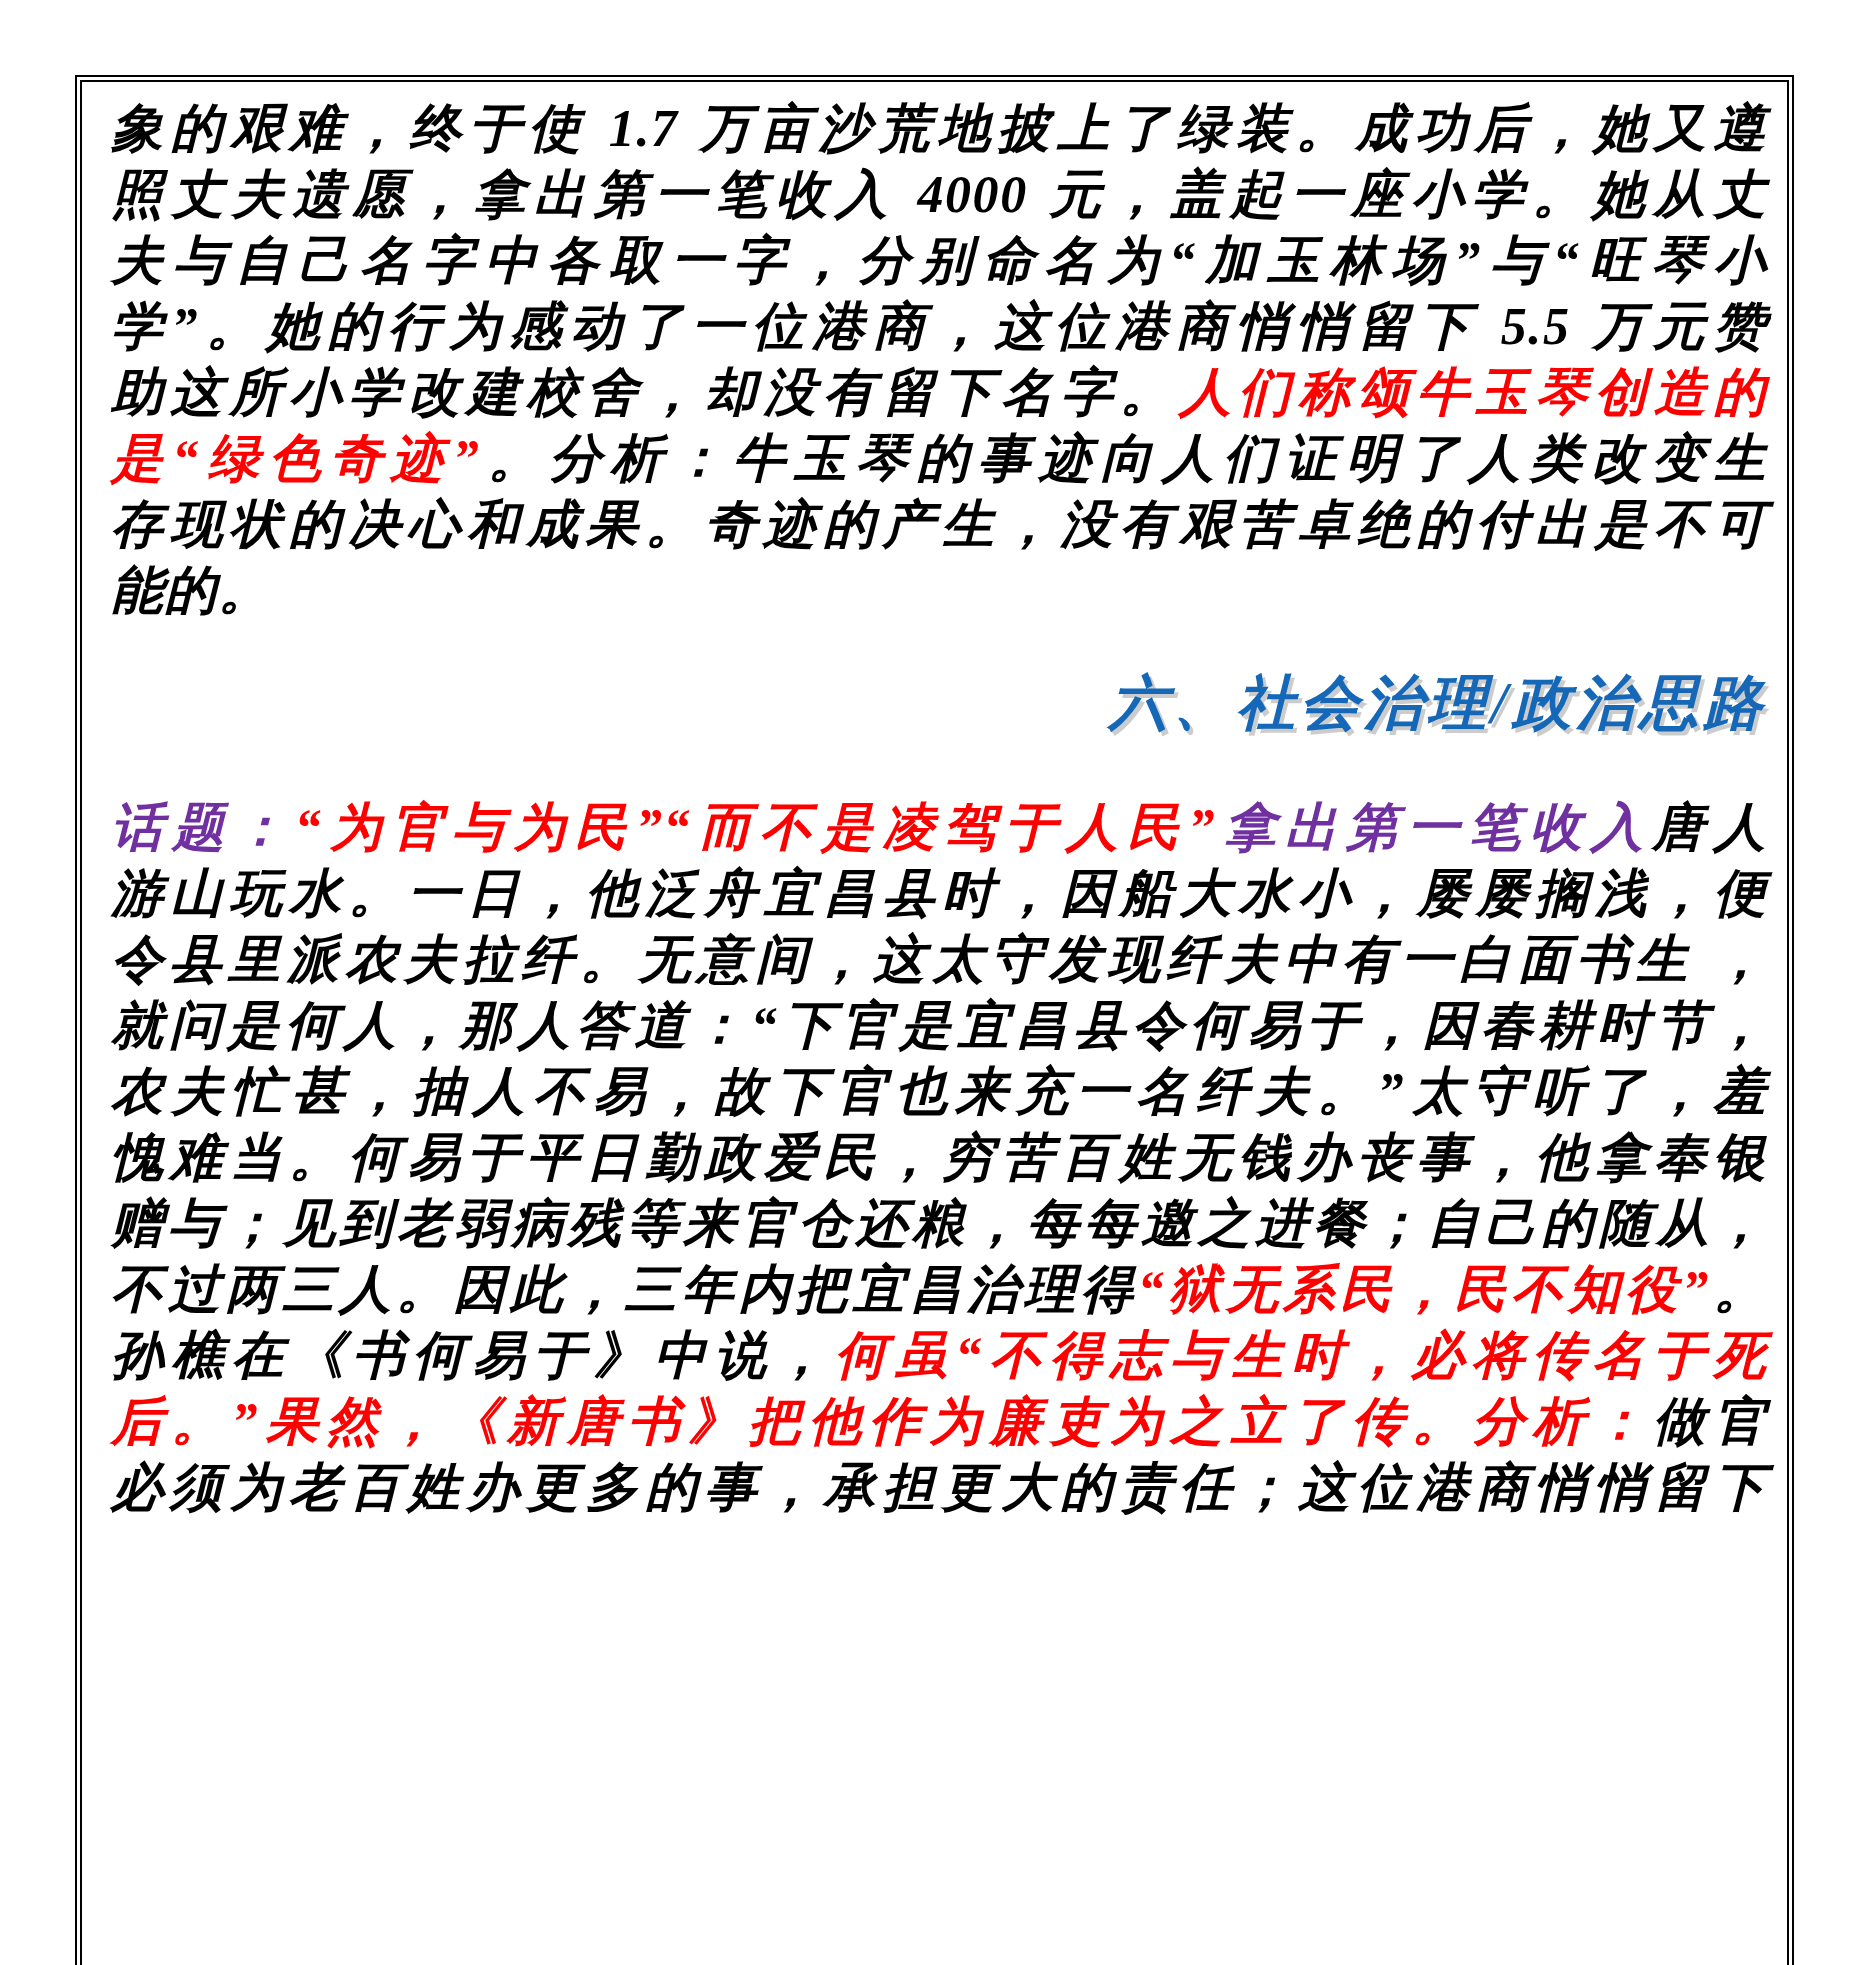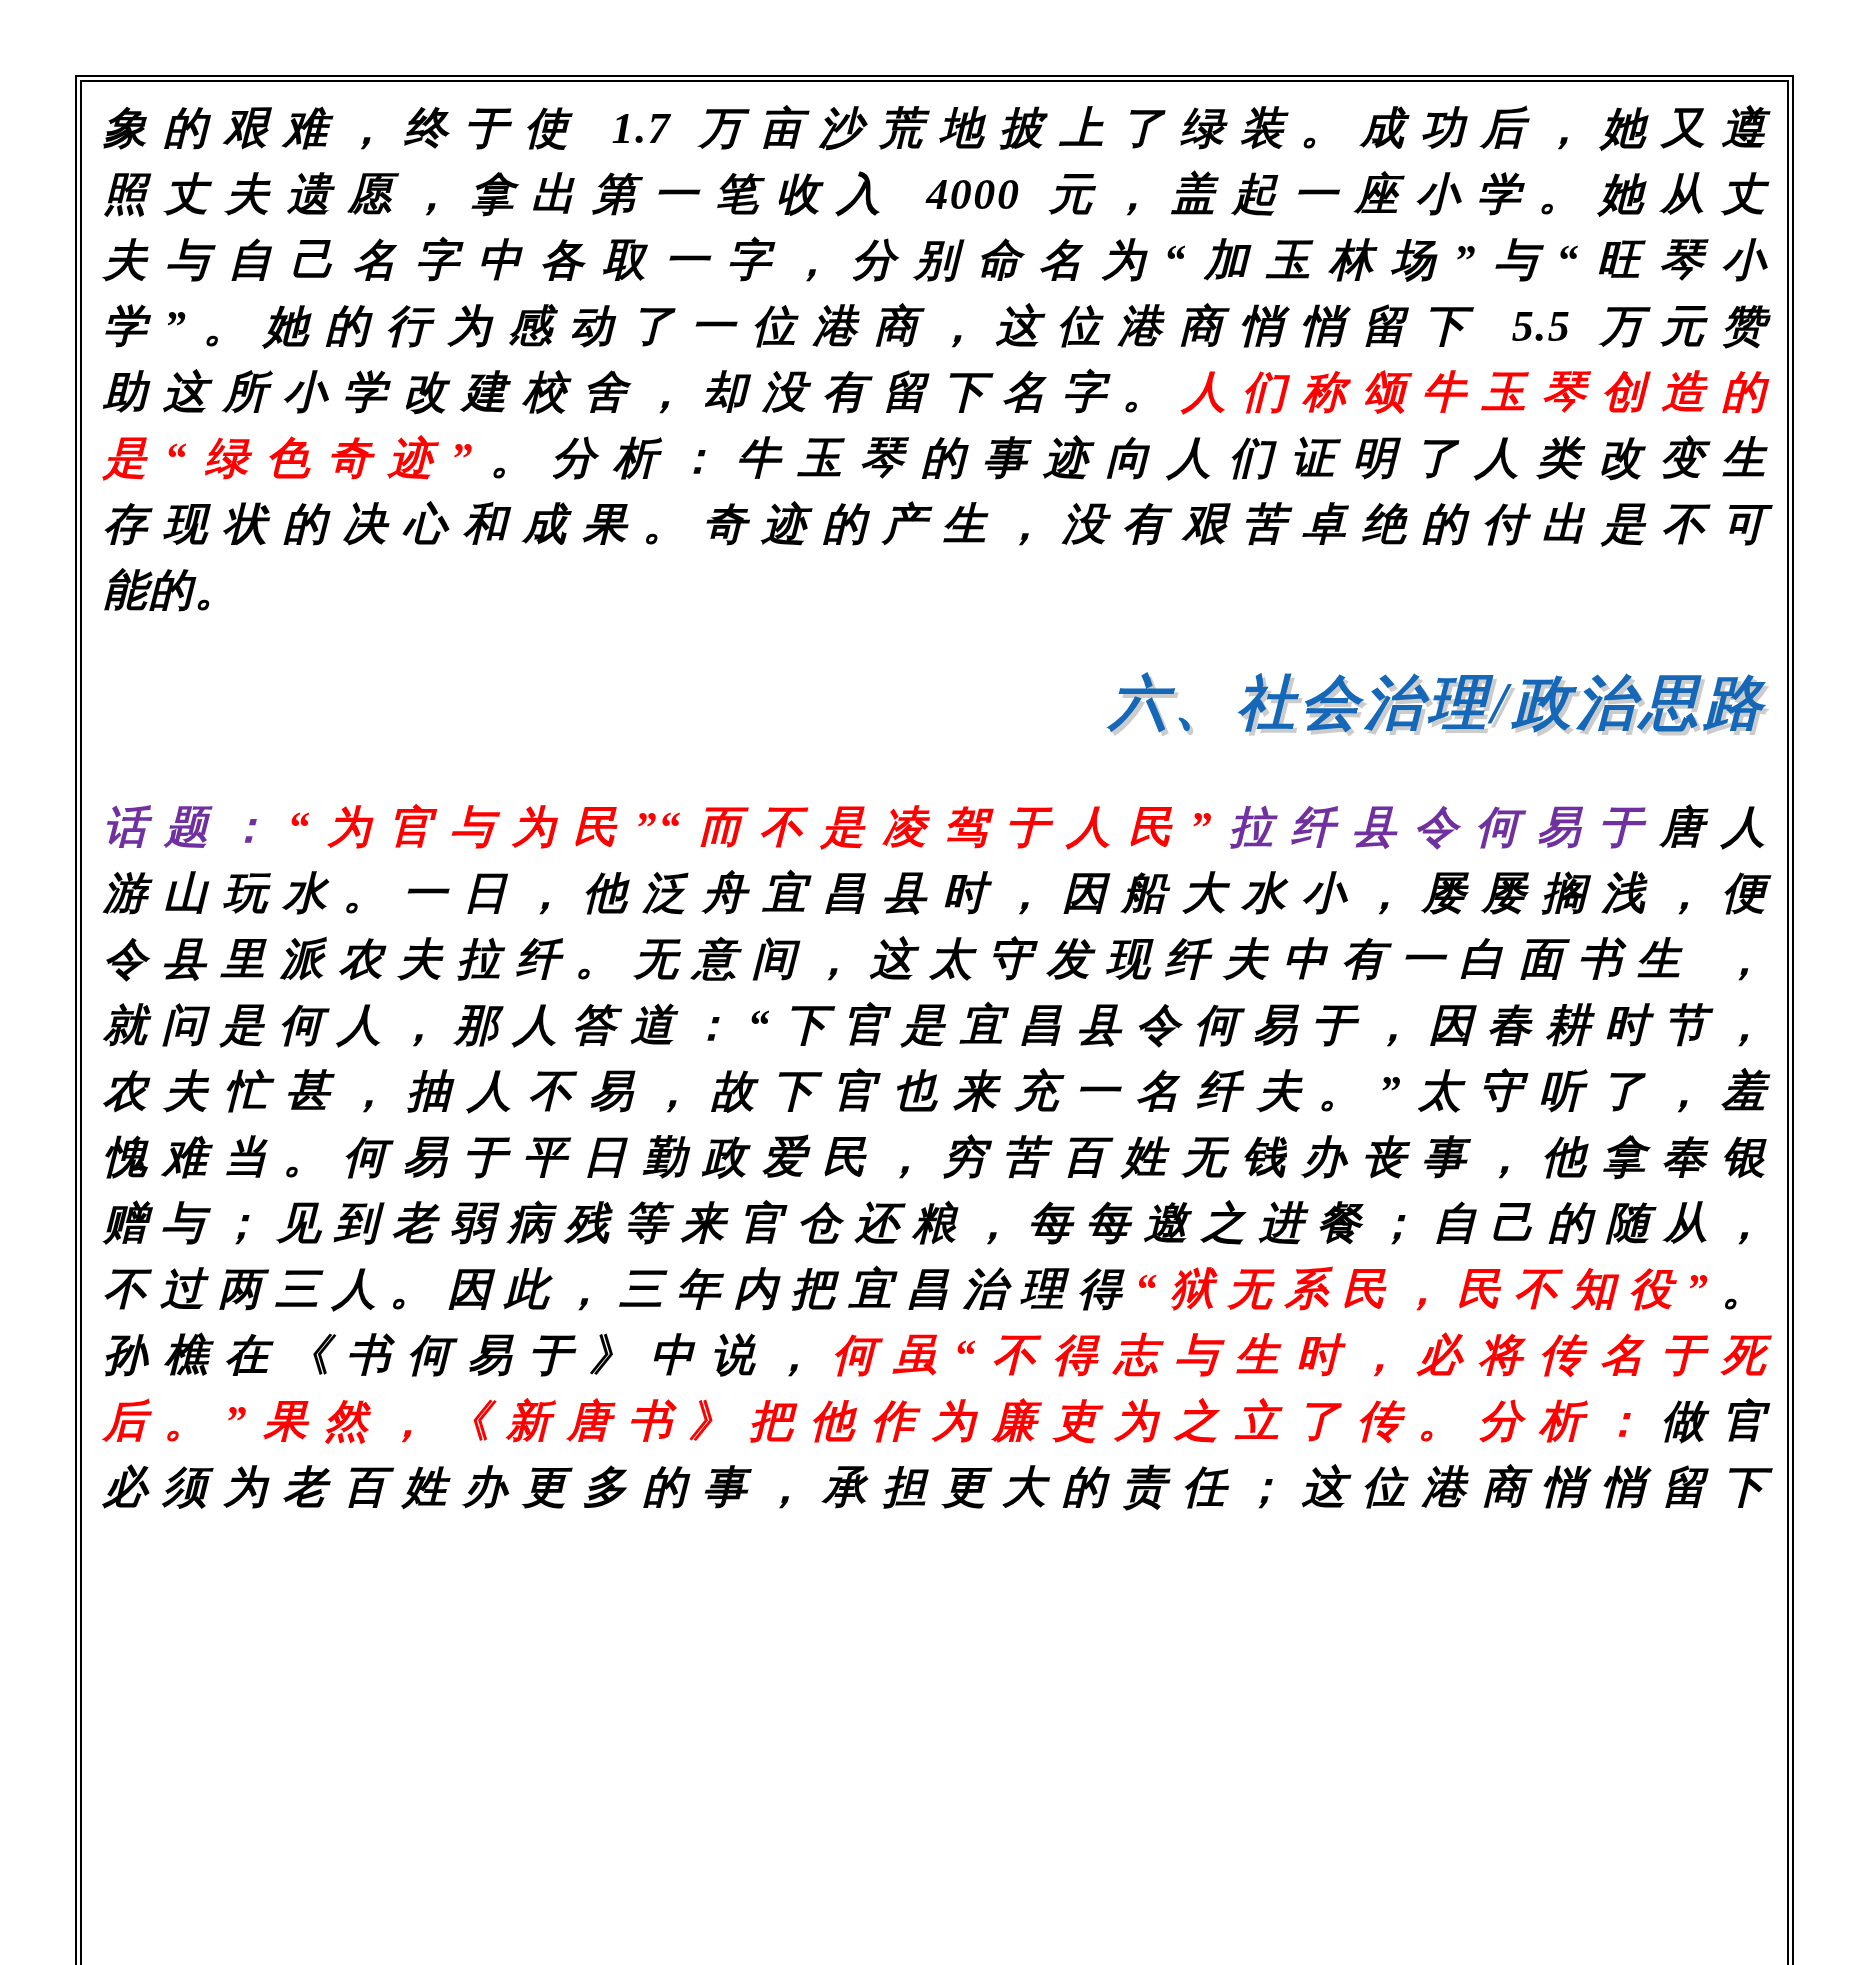--- a/index.html
+++ b/index.html
@@ -42,25 +42,26 @@
     top: 96px;
     width: 1664px;
     height: 2449px;
   }
 
   
   .body-line {
     font-family: "Liberation Serif", "DejaVu Serif", serif;
     font-style: italic;
     font-weight: 600;
-    font-size: 44px;
+    font-size: 52px;
     line-height: 66px;
     letter-spacing: 1.6px;
     color: #000000;
     white-space: nowrap;
+    margin-left: 8px;
     -webkit-font-smoothing: none;
   }
   .body-line.justify {
     white-space: normal;
     text-align: justify;
     text-align-last: justify;
   }
   .red  { color: #FF0000; }
   .blk  { color: #000000; }
   .pur  { color: #7030A0; }
@@ -119,21 +120,21 @@
   </div>
 
   <div class="spacer-md"></div>
 
   <div class="section-heading">六、社会治理/政治思路</div>
 
   <div class="spacer-lg"></div>
 
   <div>
     <div class="body-line justify">
-      <span class="pur">话题：</span><span class="red">“为官与为民”“而不是凌驾于人民”</span><span class="pur">拉纤县令何易于</span><span class="blk">唐人</span>
+      <span class="pur">话题：</span><span class="red">“为官与为民”“而不是凌驾于人民”</span><span class="pur">拿出第一笔收入</span><span class="blk">唐人</span>
     </div>
     <div class="body-line justify">
       <span class="blk">游山玩水。一日，他泛舟宜昌县时，因船大水小，屡屡搁浅，便</span>
     </div>
     <div class="body-line justify">
       <span class="blk">令县里派农夫拉纤。无意间，这太守发现纤夫中有一白面书生 ，</span>
     </div>
     <div class="body-line justify">
       <span class="blk">就问是何人，那人答道：“下官是宜昌县令何易于，因春耕时节，</span>
     </div>

